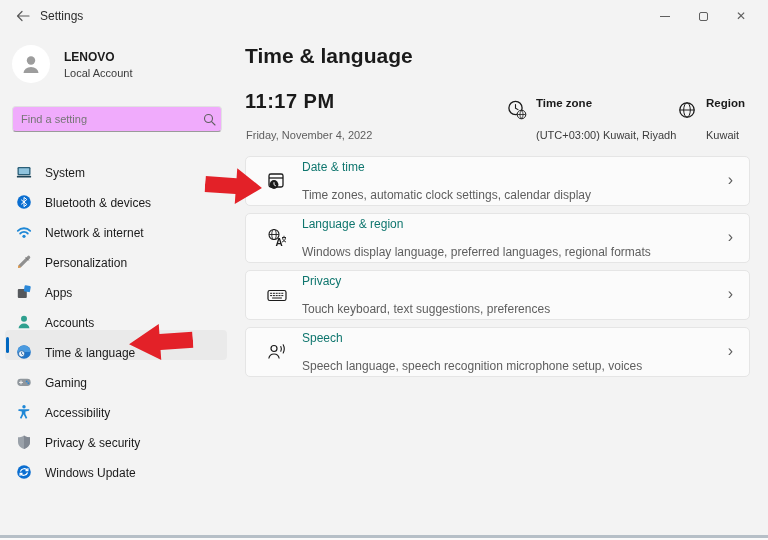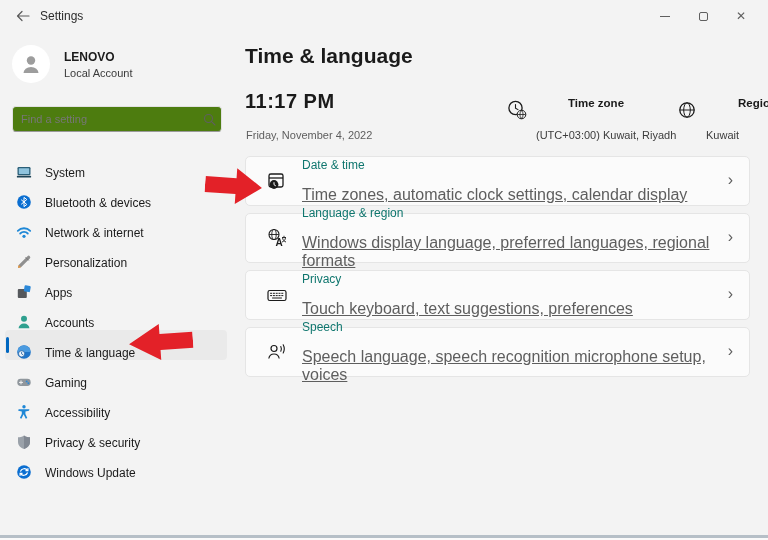--- a/index.html
+++ b/index.html
@@ -25,21 +25,21 @@
   .glyph-close { font-size:12px; line-height:1; color:#5f5f5f; }
 
   
   .sidebar { position:absolute; top:32px; left:0; width:232px; bottom:0; }
   .avatar { position:absolute; left:12px; top:13px; width:38px; height:38px; border-radius:50%;
     background:#ffffff; display:flex; align-items:center; justify-content:center; }
   .user-name { position:absolute; left:64px; top:18px; font-size:12px; font-weight:bold; }
   .user-type { position:absolute; left:64px; top:35px; font-size:11px; color:#3a3a3a; }
 
   .search-box { position:absolute; left:12px; top:74px; width:210px; height:26px;
-    background:#4d7c0f; border:1px solid #e1e1e1; border-bottom:1px solid #9a9a9a;
+    background:#f0abfc; border:1px solid #e1e1e1; border-bottom:1px solid #9a9a9a;
     border-radius:4px; display:flex; align-items:center; }
   .search-box input { flex:1; border:none; outline:none; background:transparent;
     font-size:11px; color:#1b1b1b; padding:0 8px; font-family:"Liberation Sans", sans-serif; }
   .search-box input::placeholder { color:#767676; }
   .search-icon { width:24px; display:flex; align-items:center; justify-content:center; }
 
   .nav { position:absolute; top:118px; left:5px; width:222px; }
   .nav-item { position:relative; height:30px; display:flex; align-items:flex-end;
     padding-left:11px; gap:13px; border-radius:4px; cursor:default; }
   .nav-item.selected { background:#eaeaea; }
@@ -48,32 +48,32 @@
   .nav-icon { width:16px; height:16px; display:flex; align-items:center; justify-content:center; flex:0 0 16px; }
   .nav-label { font-size:12px; color:#1b1b1b; white-space:nowrap; }
 
   
   .main-title { position:absolute; left:245px; top:44px; font-size:21px; font-weight:600; color:#1a1a1a; }
   .clock-time { position:absolute; left:245px; top:90px; font-size:20px; font-weight:700; color:#1a1a1a; letter-spacing:0.5px; }
   .clock-date { position:absolute; left:246px; top:129px; font-size:11px; color:#5e5e5e; }
 
   .hdr-group { position:absolute; top:97px; display:flex; gap:8px; }
   .hdr-group .hg-icon { width:22px; height:22px; margin-top:2px; }
-  .hg-label { font-size:11.5px; font-weight:600; color:#1a1a1a;margin-left:32px; }
+  .hg-label { font-size:11.5px; font-weight:600; color:#1a1a1a; }
   .hg-value { font-size:11px; color:#3c3c3c; margin-top:20px; white-space:nowrap; }
   .tz-group { left:506px; }
   .rg-group { left:676px; }
 
   .card { position:absolute; left:245px; width:505px; height:50px;
     background:#fbfbfb; border:1px solid #e5e5e5; border-radius:5px;
     display:flex; align-items:center; padding:0 16px 0 20px; cursor:default; }
   .card-icon { width:22px; height:22px; flex:0 0 22px; margin-right:14px; }
   .card-text { flex:1; min-width:0; }
   .card-title { font-size:12px; color:#0f766e; }
-  .card-sub { font-size:16px; color:#5e5e5e; margin-top:14px;text-decoration:underline; }
+  .card-sub { font-size:12px; color:#5e5e5e; margin-top:14px; }
   .card-chevron { font-size:16px; color:#5f5f5f; line-height:1; padding-bottom:2px; }
 
   
   .arrow { position:absolute; pointer-events:none; }
   .arrow-right { left:205px; top:167px; transform:rotate(4deg); }
   .arrow-left { left:127px; top:323px; transform:rotate(-4deg); }
 
   
   .taskbar-edge { position:absolute; left:0; right:0; bottom:2px; height:3px; background:#b6bfc7; }
   .below-edge { position:absolute; left:0; right:0; bottom:0; height:2px; background:#fafafa; }

